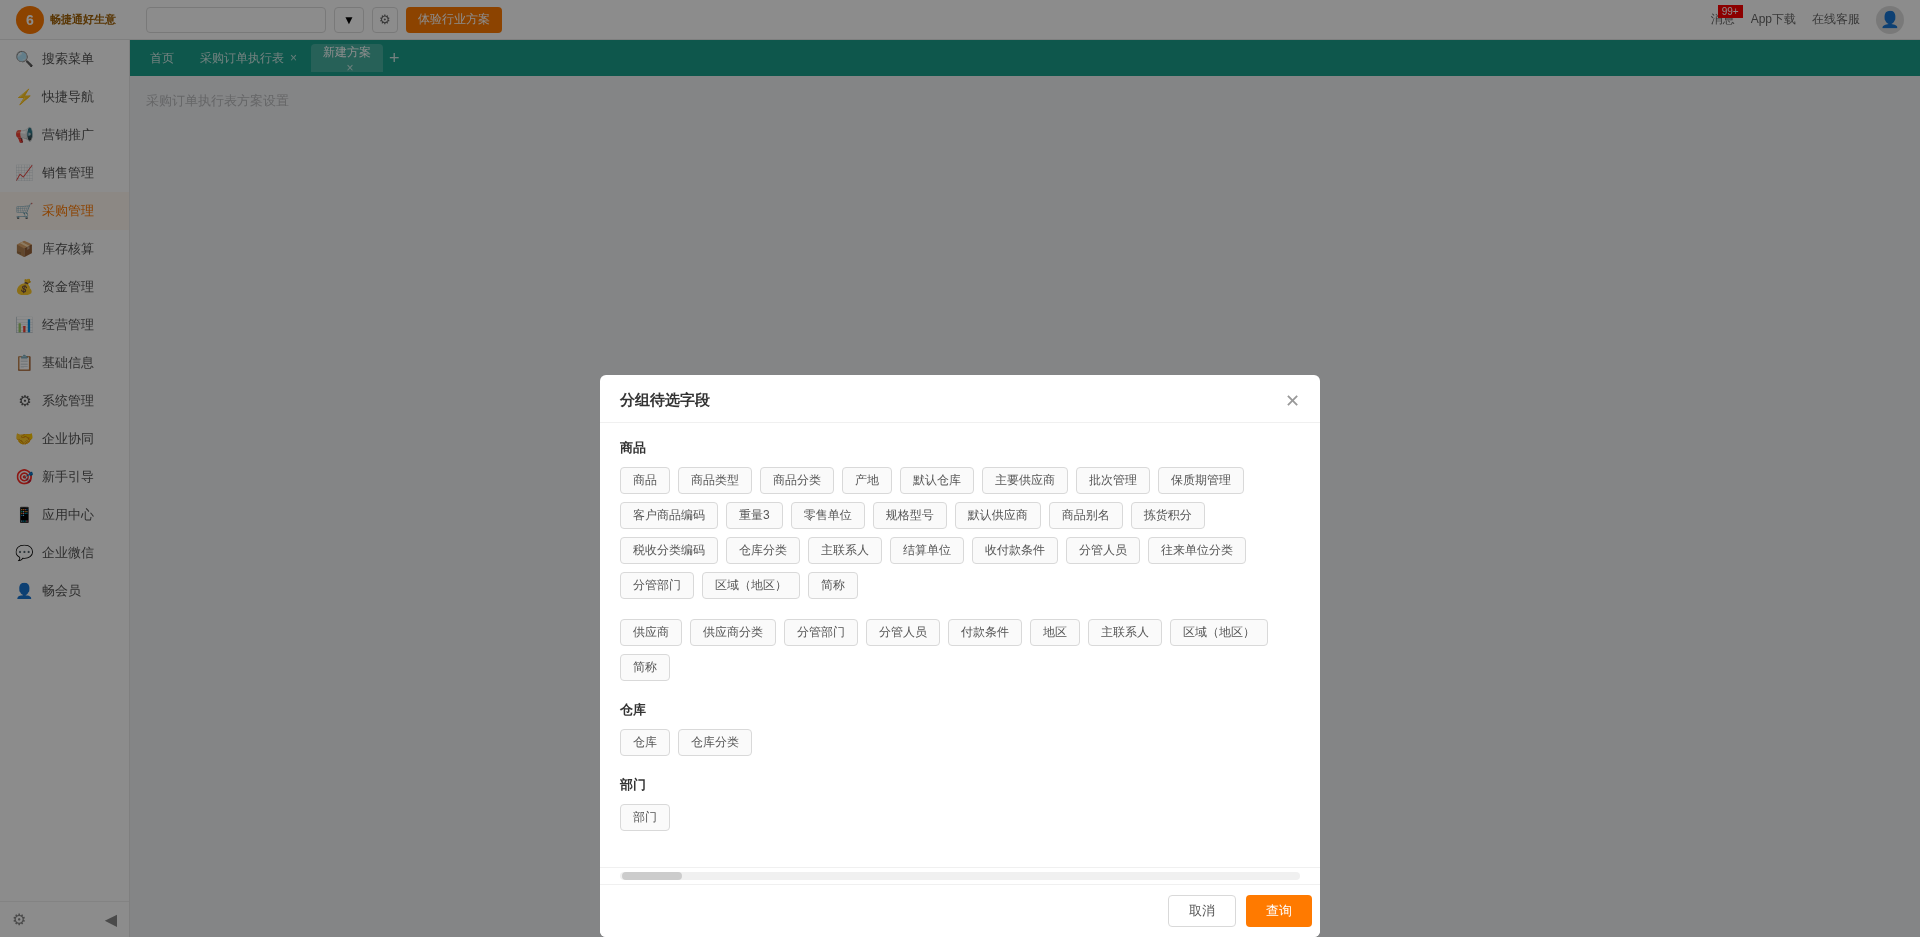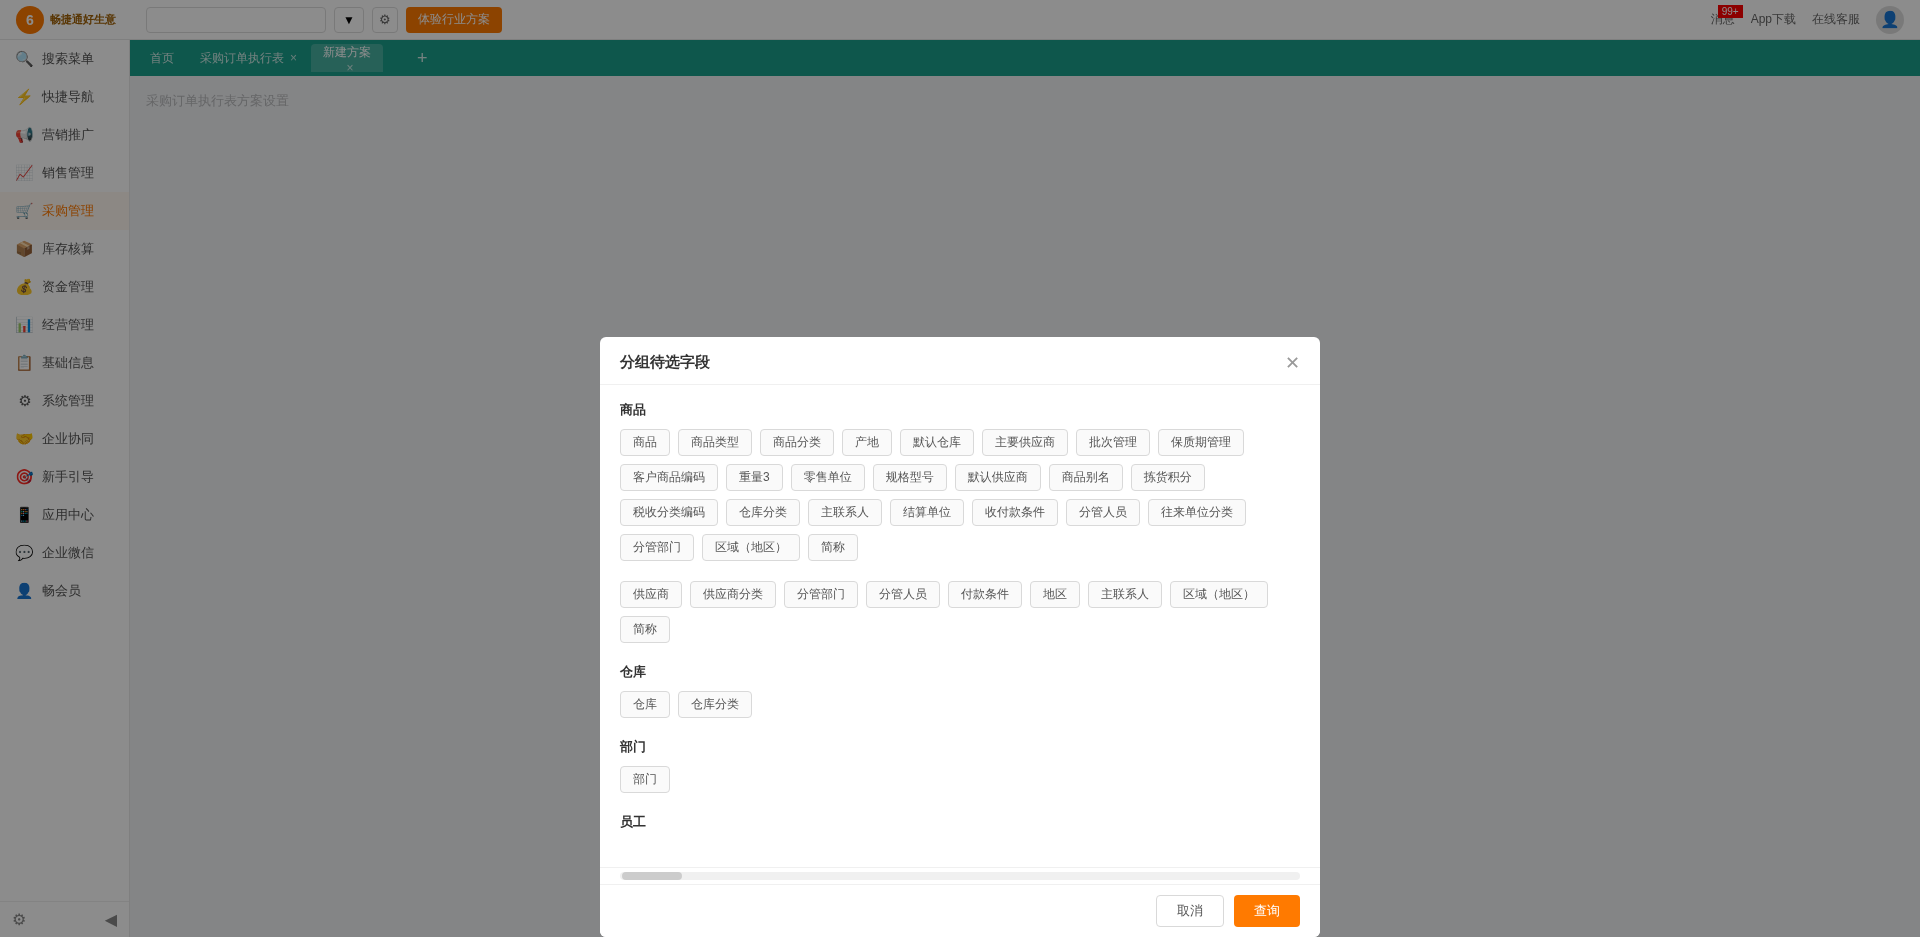--- a/index.html
+++ b/index.html
@@ -13,21 +13,21 @@
     .top-center { flex: 1; display: flex; align-items: center; gap: 8px; }
     .search-box { width: 180px; height: 26px; border: 1px solid #ddd; border-radius: 4px; padding: 0 8px; font-size: 12px; }
     .dropdown-btn { height: 26px; border: 1px solid #ddd; border-radius: 4px; background: #fff; padding: 0 8px; font-size: 12px; cursor: pointer; }
     .gear-btn { width: 26px; height: 26px; border: 1px solid #ddd; border-radius: 4px; background: #fff; display: flex; align-items: center; justify-content: center; cursor: pointer; color: #666; }
     .experience-btn { height: 26px; background: #ff7a00; color: white; border: none; border-radius: 4px; padding: 0 12px; font-size: 12px; cursor: pointer; }
     .top-right { display: flex; align-items: center; gap: 16px; font-size: 12px; color: #666; }
     .notification-badge { position: relative; }
     .badge { background: #f00; color: white; font-size: 10px; border-radius: 0; padding: 1px 4px; position: absolute; top: -6px; right: -8px; }
 
     
-    .tab-bar { height: 36px; background: #1a9e8a; display: flex; align-items: center; padding: 0 8px; position: fixed; top: 40px; left: 130px; right: 0; z-index: 99; gap: 28px; }
+    .tab-bar { height: 36px; background: #1a9e8a; display: flex; align-items: center; padding: 0 8px; position: fixed; top: 40px; left: 130px; right: 0; z-index: 99; }
     .tab-item { height: 28px; display: flex; align-items: center; padding: 0 12px; margin-right: 2px; border-radius: 4px 4px 0 0; font-size: 12px; cursor: pointer; color: rgba(255,255,255,0.8); position: relative; }
     .tab-item.active { background: rgba(255,255,255,0.2); color: white; flex-direction: column; }
     .tab-close { margin-left: 6px; color: rgba(255,255,255,0.7); cursor: pointer; font-size: 12px; }
     .tab-add { color: rgba(255,255,255,0.8); font-size: 18px; cursor: pointer; margin-left: 4px; }
 
     
     .sidebar { width: 130px; background: #fff; position: fixed; top: 40px; left: 0; bottom: 0; border-right: 1px solid #e8e8e8; overflow-y: auto; z-index: 98; }
     .sidebar-item { display: flex; align-items: center; gap: 8px; padding: 10px 16px; cursor: pointer; color: #555; font-size: 13px; }
     .sidebar-item.active { color: #ff7a00; background: #fff7f0; }
     .sidebar-icon { width: 18px; height: 18px; display: flex; align-items: center; justify-content: center; font-size: 15px; }
@@ -40,21 +40,21 @@
 
     
     .overlay { position: fixed; top: 0; left: 0; right: 0; bottom: 0; background: rgba(0,0,0,0.45); z-index: 999; display: flex; align-items: flex-end; justify-content: center; }
 
     
     .modal { background: #fff; border-radius: 6px; width: 720px; max-height: 600px; display: flex; flex-direction: column; position: relative; }
     .modal-header { display: flex; align-items: center; justify-content: space-between; padding: 16px 20px 12px; border-bottom: 1px solid #f0f0f0; }
     .modal-title { font-size: 15px; font-weight: bold; color: #333; }
     .modal-close { cursor: pointer; color: #999; font-size: 18px; line-height: 1; }
     .modal-body { flex: 1; overflow-y: auto; padding: 16px 20px; }
-    .modal-footer { padding: 10px 20px; border-top: 1px solid #f0f0f0; display: flex; justify-content: flex-end; gap: 10px; background: #fff; border-radius: 0 0 6px 6px; }
+    .modal-footer { padding: 10px 8px; border-top: 1px solid #f0f0f0; display: flex; justify-content: flex-end; gap: 10px; background: #fff; border-radius: 0 0 6px 6px; }
 
     
     .field-section { margin-bottom: 20px; }
     .field-section-title { font-size: 13px; font-weight: bold; color: #333; margin-bottom: 10px; }
     .field-tags { display: flex; flex-wrap: wrap; gap: 8px; }
     .field-tag { border: 1px solid #d9d9d9; border-radius: 4px; padding: 4px 12px; font-size: 12px; color: #555; cursor: pointer; background: #fafafa; white-space: nowrap; }
 
     
     .modal-body::-webkit-scrollbar { width: 6px; }
     .modal-body::-webkit-scrollbar-thumb { background: #ccc; border-radius: 3px; }
@@ -249,23 +249,20 @@
               <span class="field-tag">仓库</span>
               <span class="field-tag">仓库分类</span>
             </div>
           </div>
           <div class="field-section">
             <div class="field-section-title">部门</div>
             <div class="field-tags">
               <span class="field-tag">部门</span>
             </div>
           </div>
-          <div class="field-section">
-            <div class="field-section-title">员工</div>
-          </div>
         </div>
     </div>
 
     <div class="modal-hscroll">
       <div class="hscroll-bar">
         <div class="hscroll-thumb"></div>
       </div>
     </div>
     <div class="modal-footer">
       <button class="btn-cancel">

